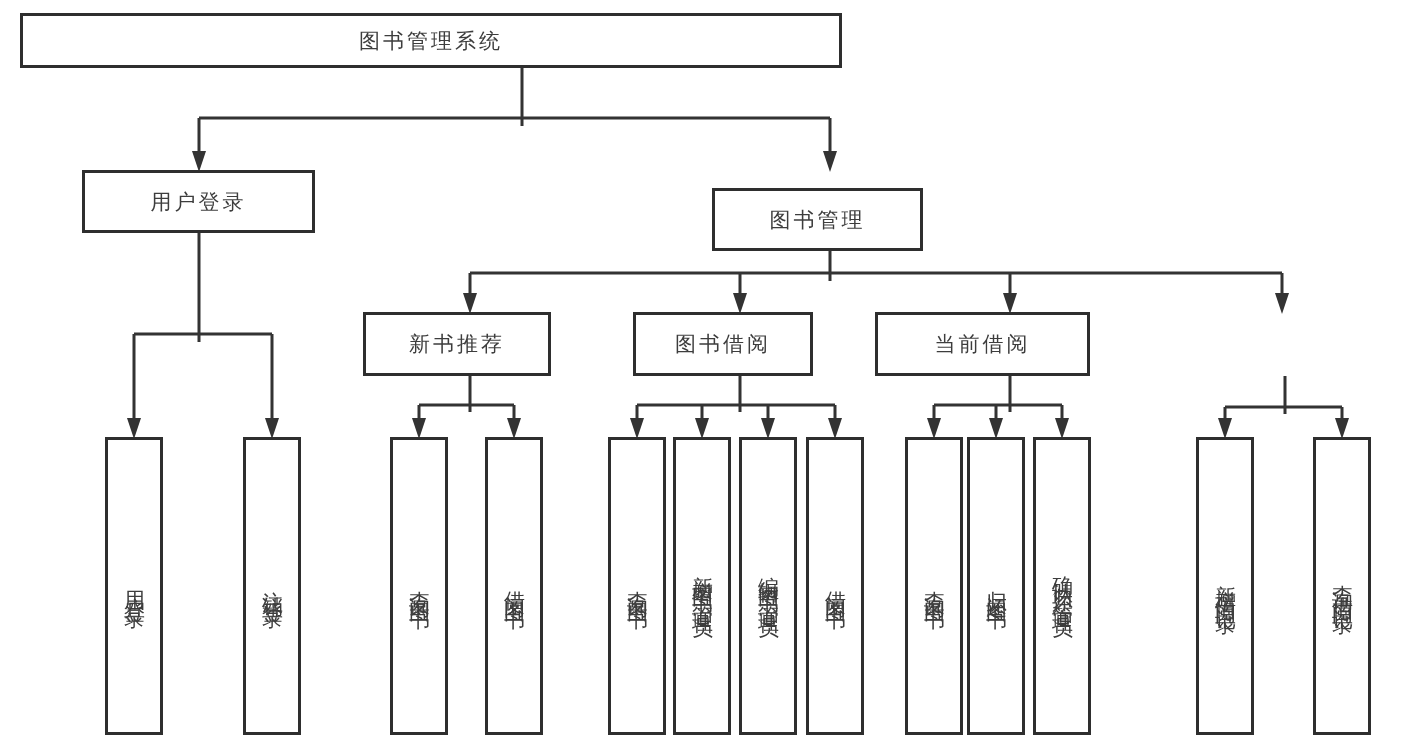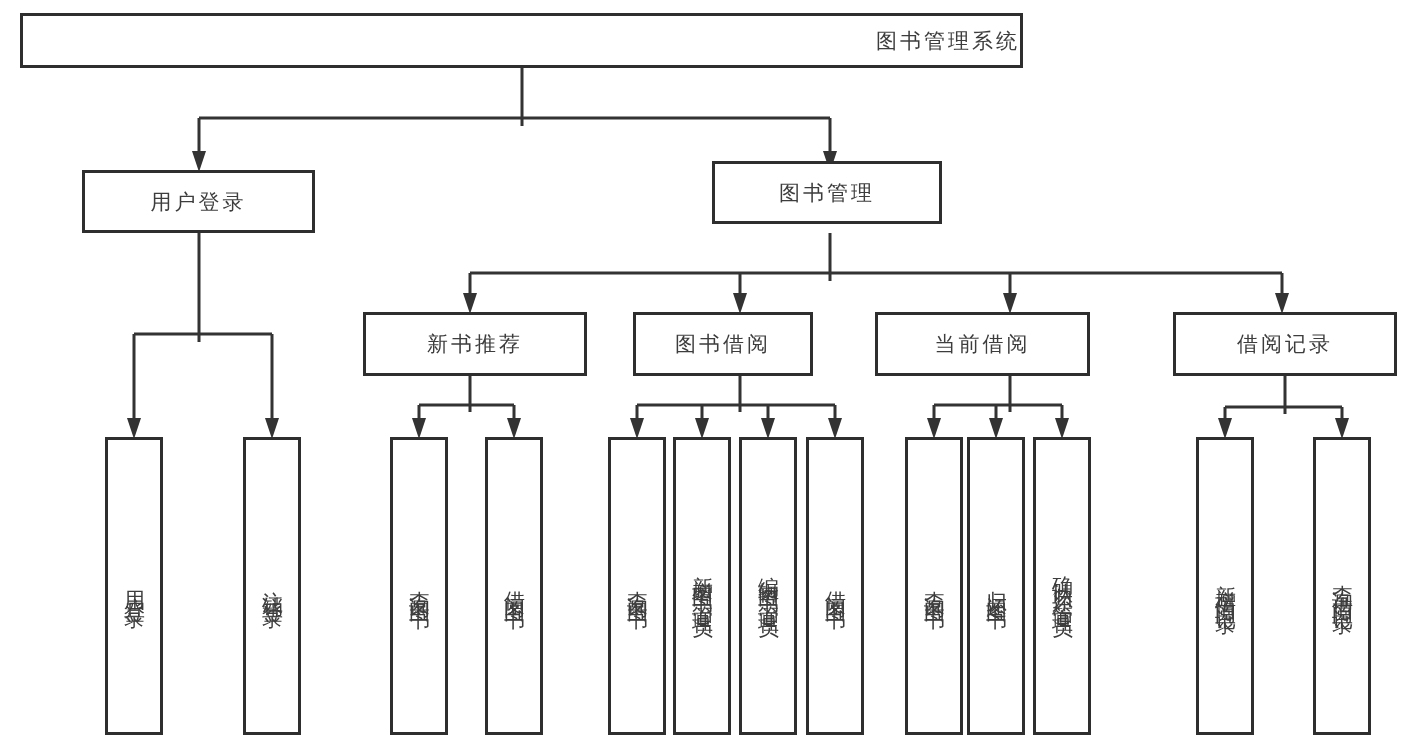--- a/index.html
+++ b/index.html
@@ -35,24 +35,24 @@
   .box.leaf span {
     writing-mode: vertical-rl;
     text-orientation: mixed;
     font-size: 21px;
     line-height: 1.1;
     letter-spacing: 6px;
     color: #3d3d3d;
     white-space: nowrap;
   }
   
-  .n-root  { left: 20px;   top: 13px;  width: 1003px; height: 55px; justify-content: flex-end; }
+  .n-root  { left: 20px;   top: 13px;  width: 822px; height: 55px; }
   .n-login { left: 82px;   top: 170px; width: 233px;  height: 63px; }
-  .n-mgmt  { left: 712px;  top: 161px; width: 230px;  height: 63px; text-align: center; }
-  .n-rec   { left: 363px;  top: 312px; width: 224px;  height: 64px; }
+  .n-mgmt  { left: 712px;  top: 188px; width: 211px;  height: 63px; text-align: center; }
+  .n-rec   { left: 363px;  top: 312px; width: 188px;  height: 64px; }
   .n-bor   { left: 633px;  top: 312px; width: 180px;  height: 64px; }
   .n-cur   { left: 875px;  top: 312px; width: 215px;  height: 64px; }
   .n-hist  { left: 1173px; top: 312px; width: 224px;  height: 64px; }
   
   .l-a1 { left: 105px; }
   .l-a2 { left: 243px; }
   .l-b1 { left: 390px; }
   .l-b2 { left: 485px; }
   .l-c1 { left: 608px; width: 56px; }
   .l-c2 { left: 673px; width: 56px; }
@@ -134,23 +134,20 @@
 
   <div class="box h n-rec">
     <span>新书推荐</span>
   </div>
   <div class="box h n-bor">
     <span>图书借阅</span>
   </div>
   <div class="box h n-cur">
     <span>当前借阅</span>
   </div>
-  <div class="box h n-hist">
-    <span>借阅记录</span>
-  </div>
 
   <div class="box leaf l-a1">
     <span>用户登录</span>
   </div>
   <div class="box leaf l-a2">
     <span>注销登录</span>
   </div>
 
   <div class="box leaf l-b1">
     <span>查询图书</span>

